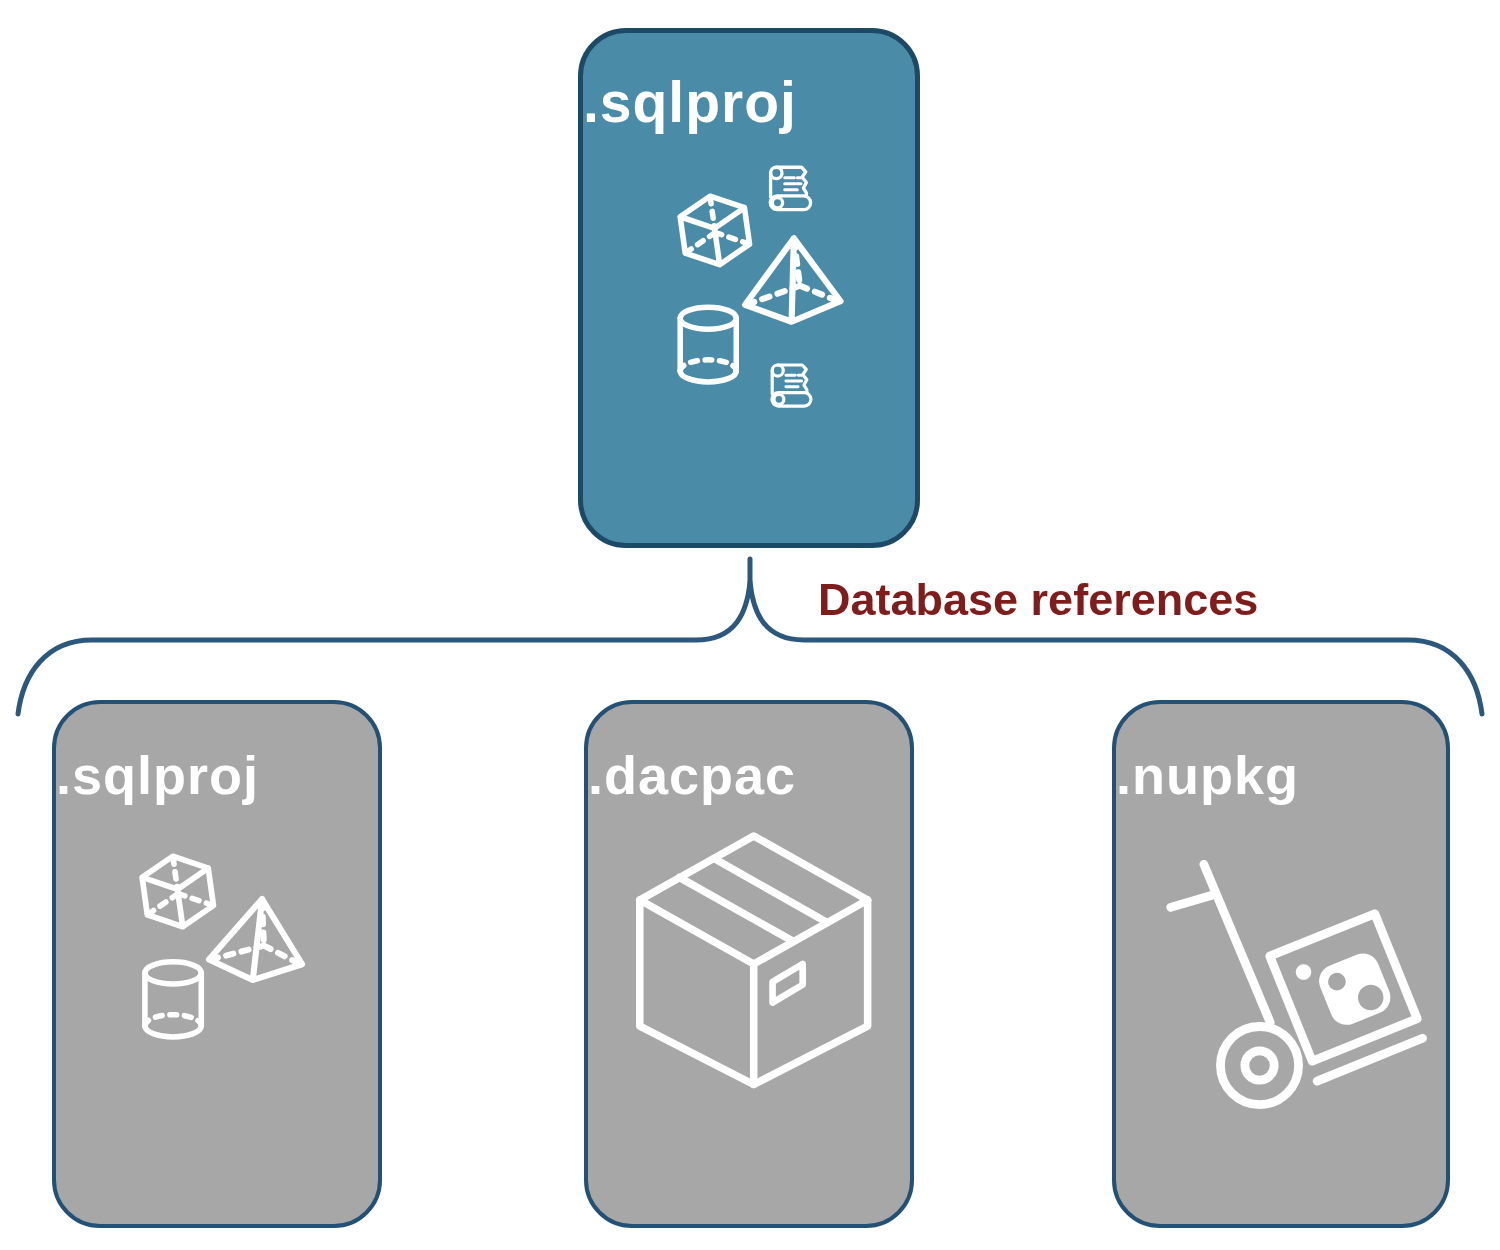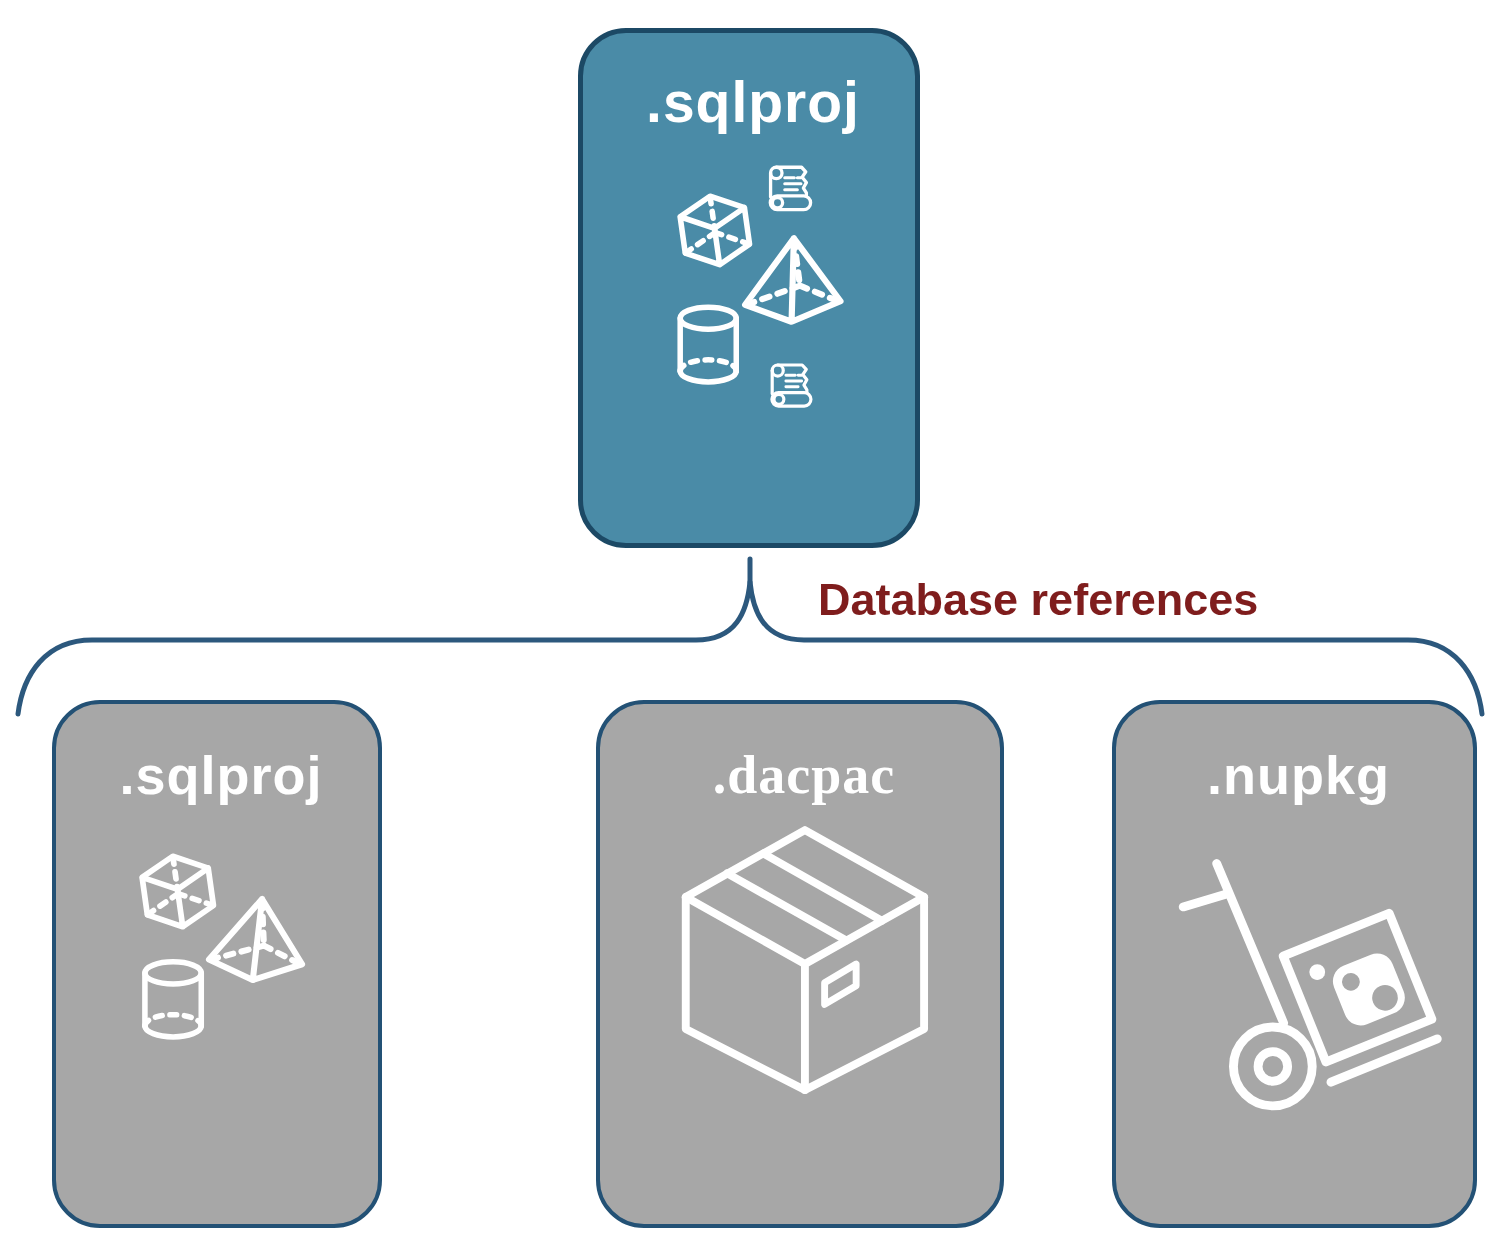--- a/index.html
+++ b/index.html
@@ -10,24 +10,24 @@
   .node { position:absolute; box-sizing:border-box; }
   .root-node {
     left:578px; top:28px; width:342px; height:520px;
     background:#4a8ba7; border:5px solid #1c4965; border-radius:48px;
   }
   .child-node {
     top:700px; height:528px;
     background:#a7a7a7; border:4px solid #235175; border-radius:48px;
   }
   .c1 { left:52px;   width:330px; }
-  .c2 { left:596px;  width:408px;font-family:Liberation Serif, serif; }
-  .c3 { left:1112px; width:365px; }
+  .c2 { left:584px;  width:330px; }
+  .c3 { left:1112px; width:338px; }
   .node-label {
-    margin:36px 0 0 8px; text-align:center; color:#ffffff;
+    margin:36px 0 0 0; color:#ffffff;
     font-weight:bold; font-size:57px; letter-spacing:1px;
   }
   .child-node .node-label { margin-top:40px; font-size:54px; }
   .node-icons { position:absolute; left:0; top:0; width:100%; height:100%; }
   .brace-svg { position:absolute; left:0; top:0; width:1500px; height:1250px; }
   .brace-path { fill:none; stroke:#2c587d; stroke-width:5; stroke-linecap:round; }
   .connector-label {
     position:absolute; left:818px; top:574px; width:480px;
     color:#7f1d1d; font-weight:bold; font-size:45px; white-space:nowrap;
   }

